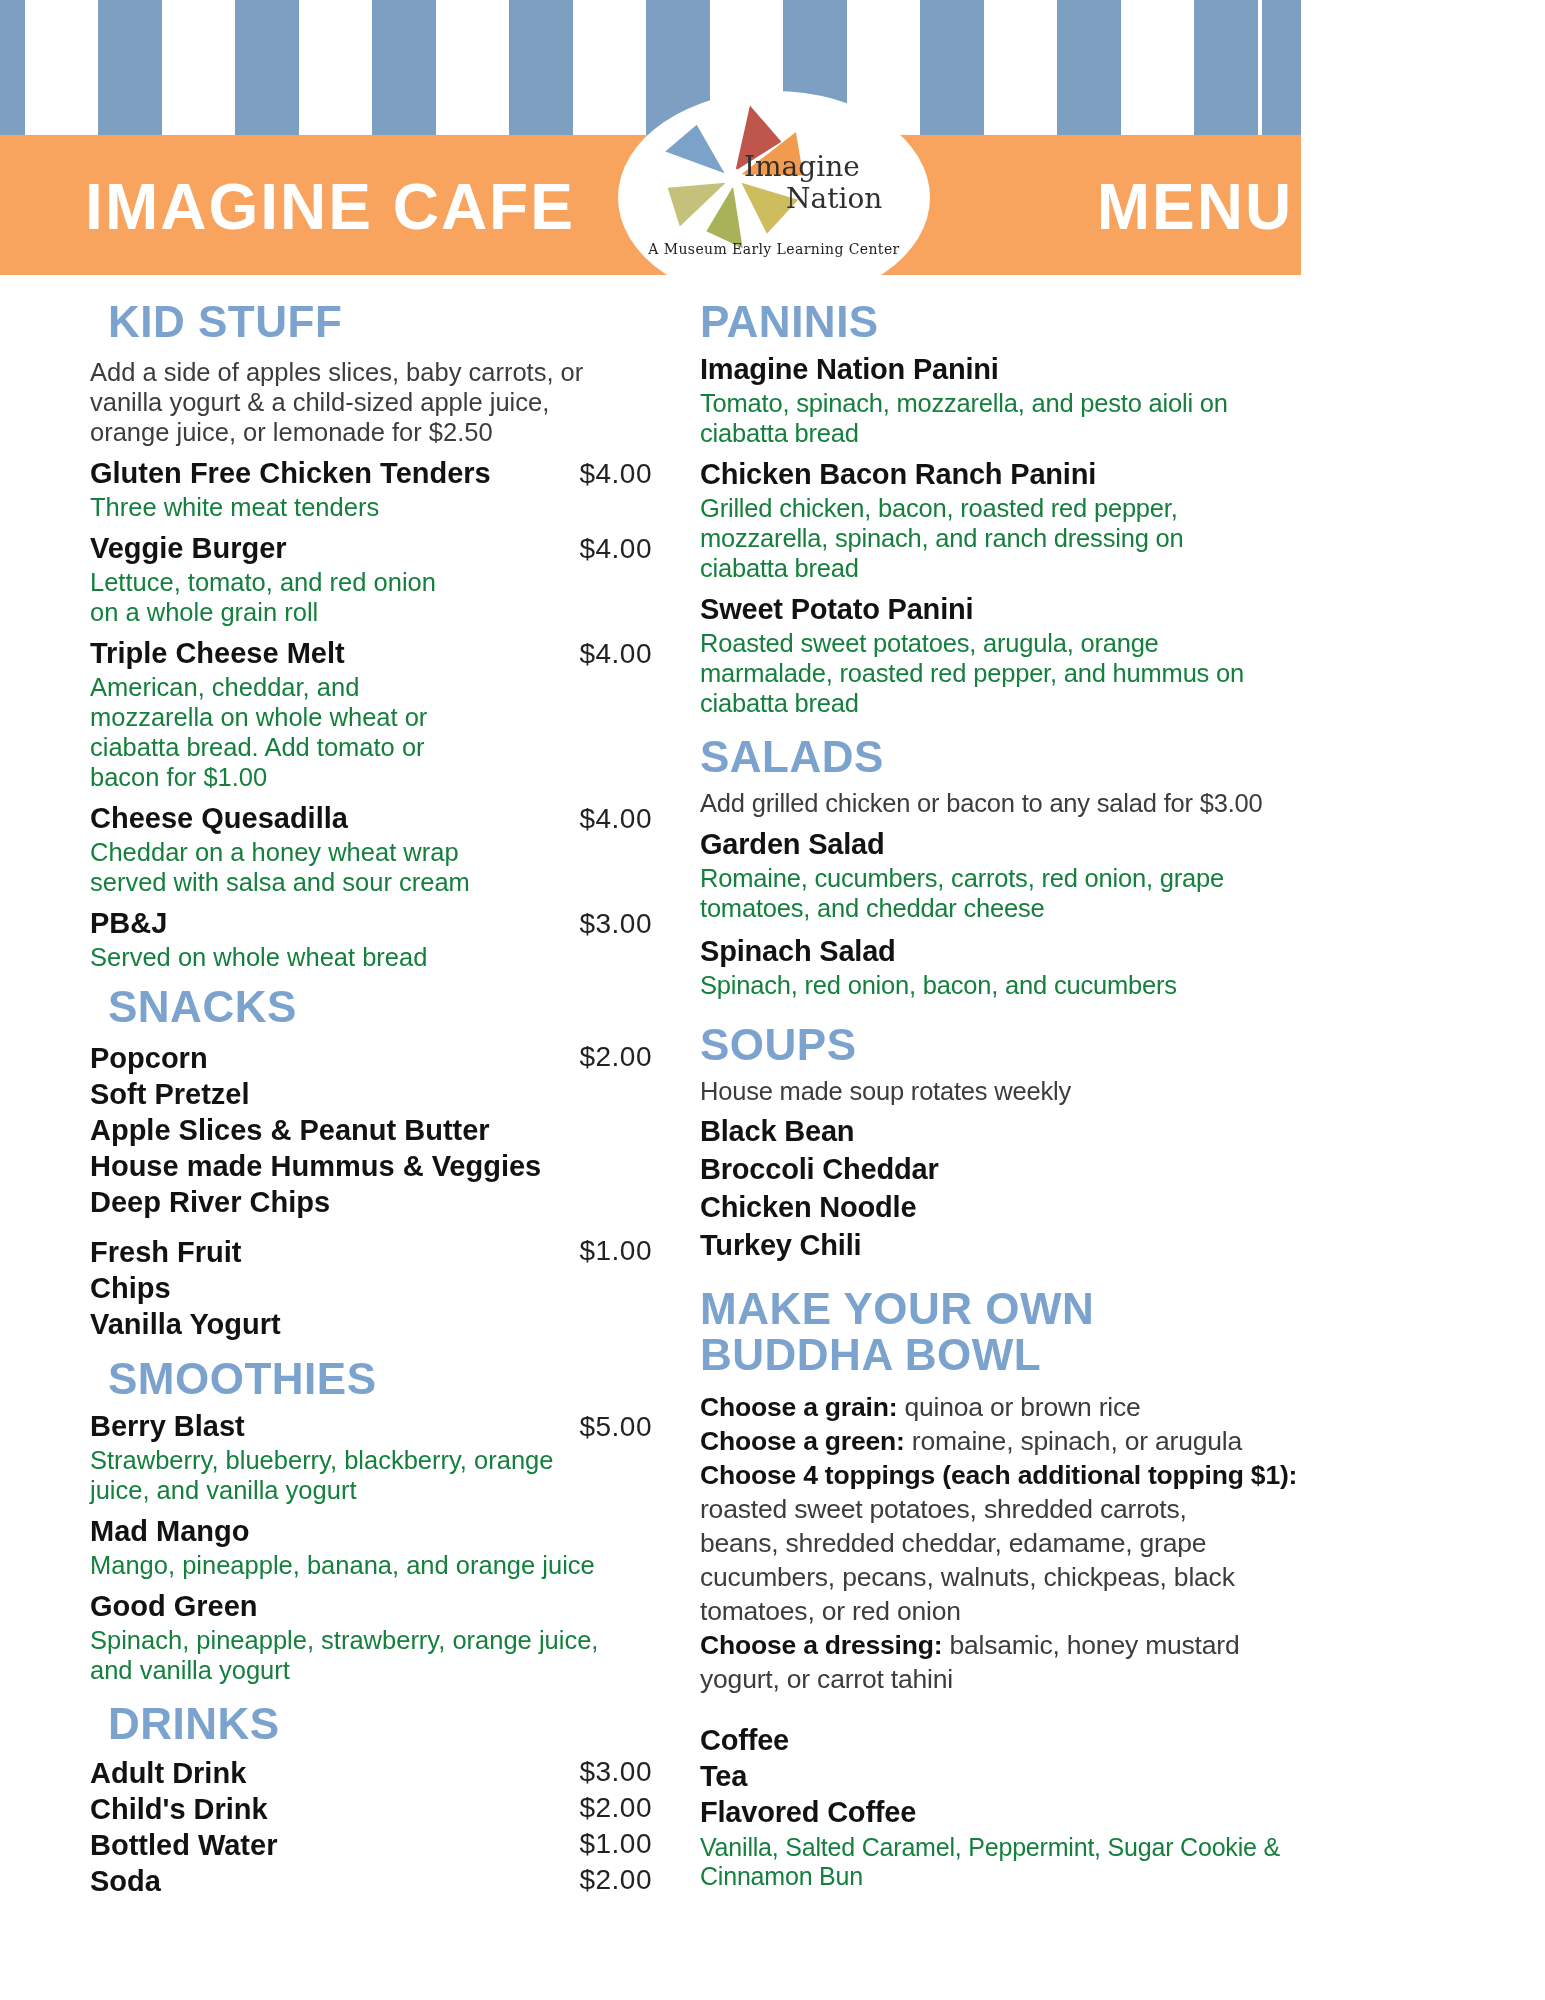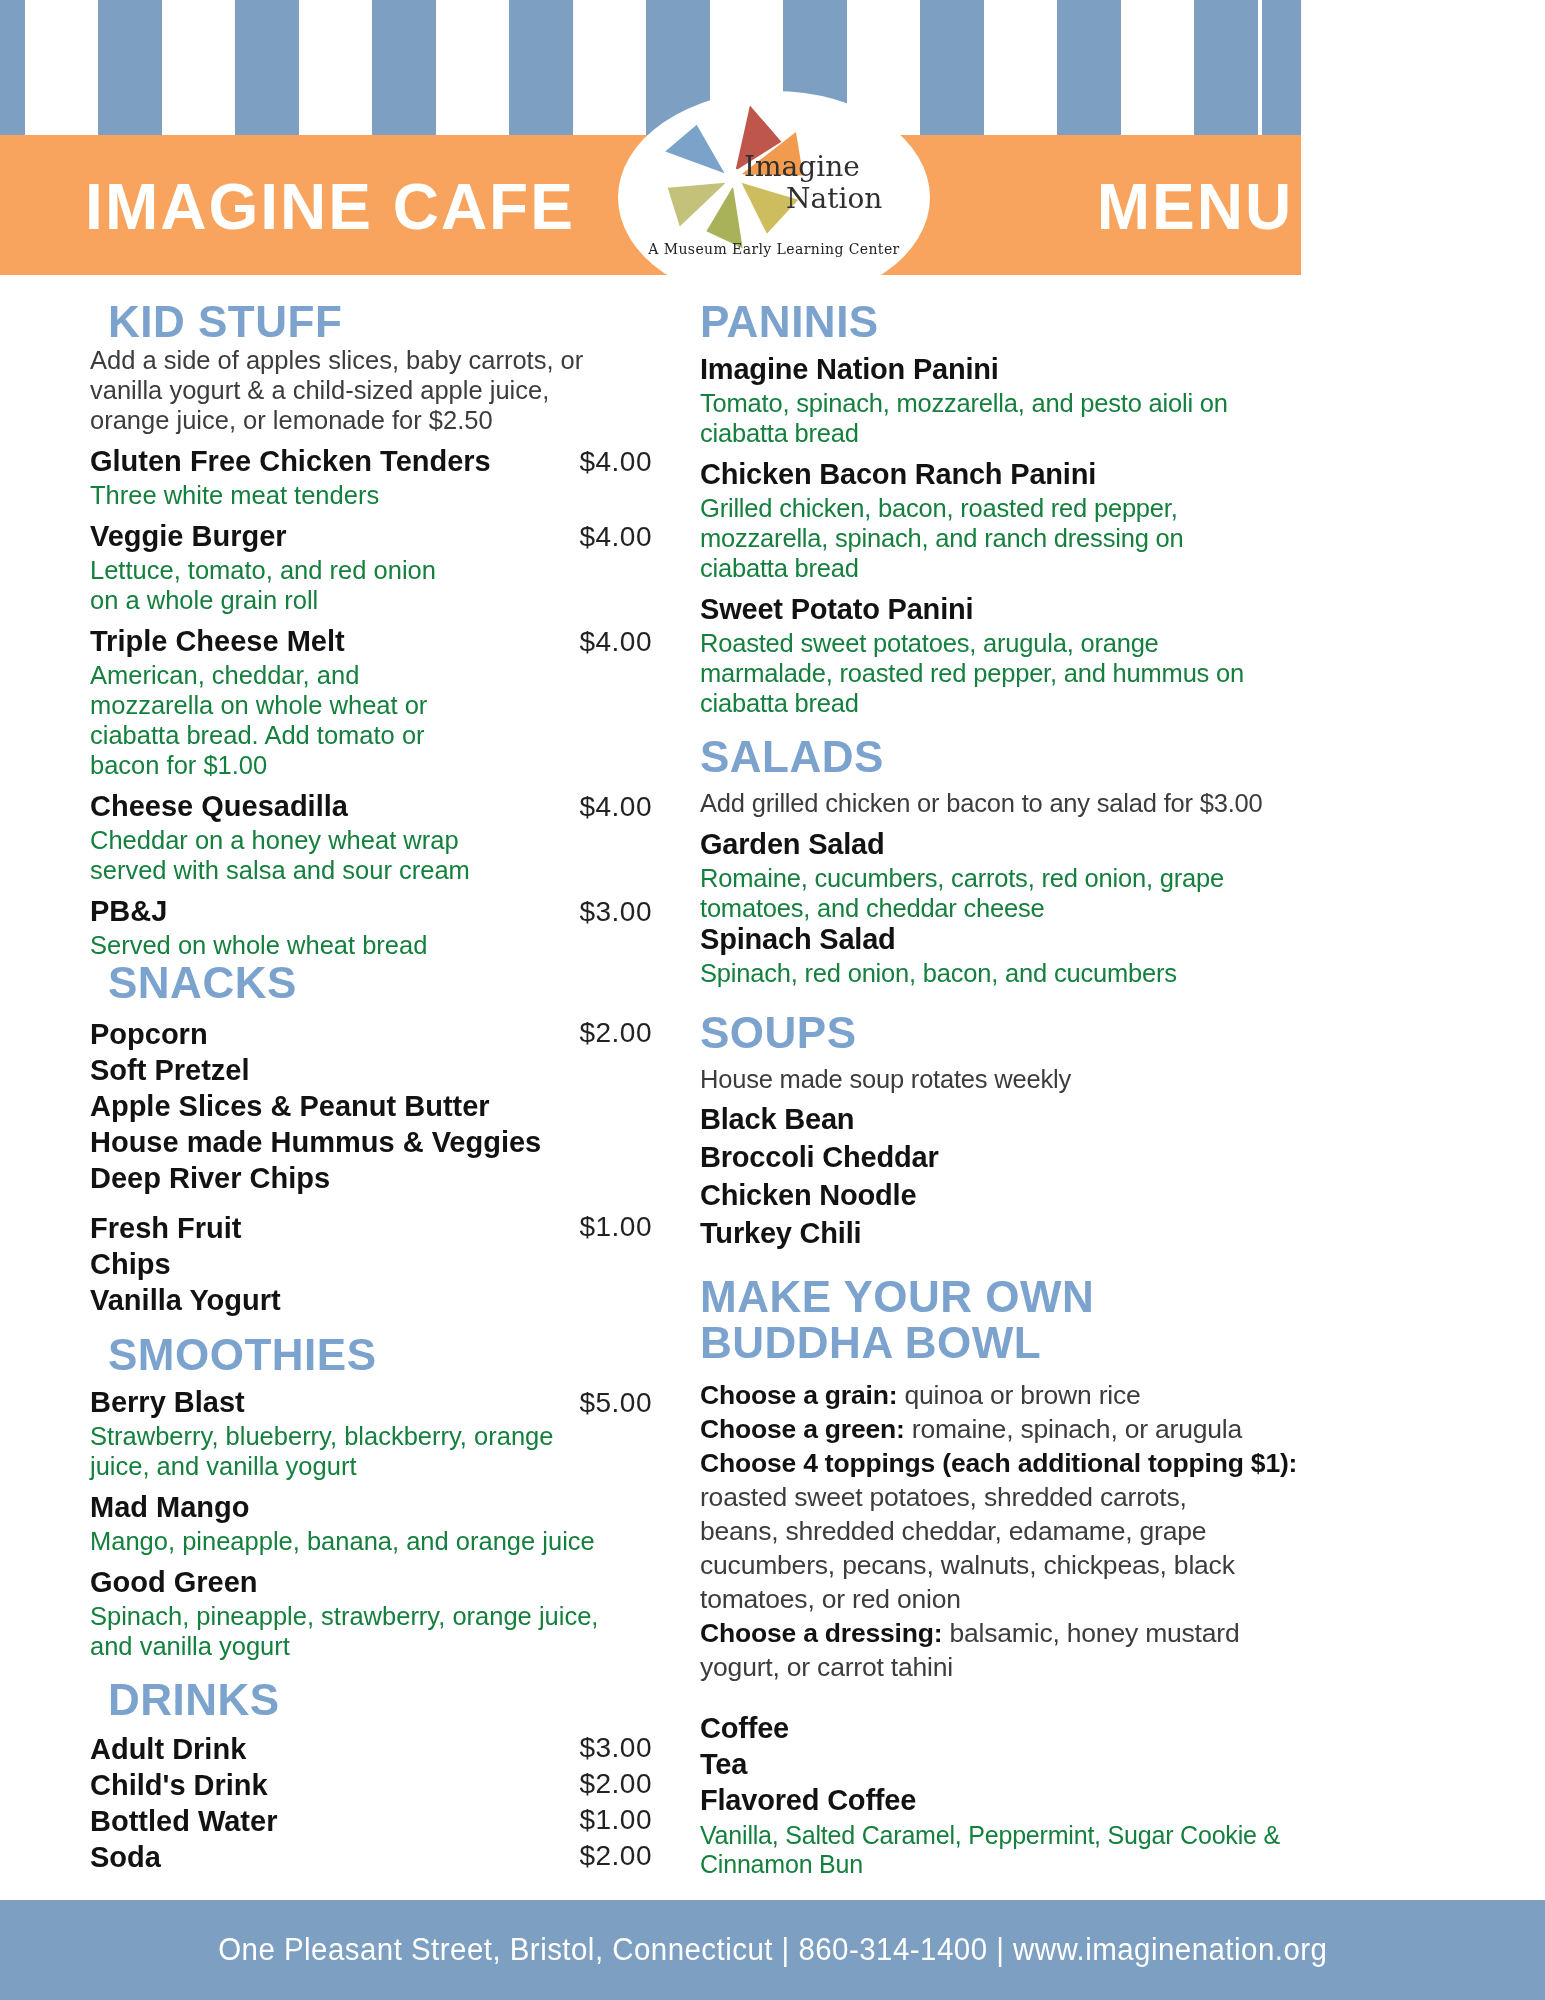--- a/index.html
+++ b/index.html
@@ -41,21 +41,21 @@
   .desc  { font-size:25.5px; line-height:30px; color:#15803d; white-space:pre-line; margin-top:3px; }
   .price { position:absolute; right:0; top:1px; font-size:28px; color:#222;
            letter-spacing:0.5px; font-weight:400; white-space:pre; }
   .price-2l { position:absolute; right:0; top:1px; font-size:28px; color:#222;
            letter-spacing:0.5px; text-align:right; line-height:50px; white-space:pre-line; }
   .price-2l.tight { line-height:34px; }
   .plist { font-size:29px; line-height:36px; font-weight:700; color:#121212; white-space:pre-line; }
 
   .mt-sec  { margin-top:24px; }
   .mt-item { margin-top:10px; }
-  .mt-12 { }  .mt-14 { margin-top:14px; }
+  .mt-12 { margin-top:12px; }  .mt-14 { margin-top:14px; }
   .mt-16 { margin-top:16px; }
   .mt-22 { margin-top:22px; }
   .mt-8  { margin-top:8px; }   .mt-6  { margin-top:6px; }
 
   .buddha-head { position:relative; }
   .buddha-lines { margin-top:12px; }
   .bline { font-size:26.5px; line-height:34px; color:#3c3c3c; }
   .bline b { color:#121212; font-weight:700; }
 
   .coffee { margin-top:26px; }
@@ -287,17 +287,14 @@
           <div class="item-t">Flavored Coffee</div>
           <div class="price">$4.00</div>
         </div>
         <div class="desc">Vanilla, Salted Caramel, Peppermint, Sugar Cookie &amp;
 Cinnamon Bun</div>
       </div>
 
     </div>
   </div>
 
-  <div class="footer">
-    <span>One Pleasant Street, Bristol, Connecticut | 860-314-1400 | www.imaginenation.org</span>
-  </div>
 
 </div>
 
 </body></html>

